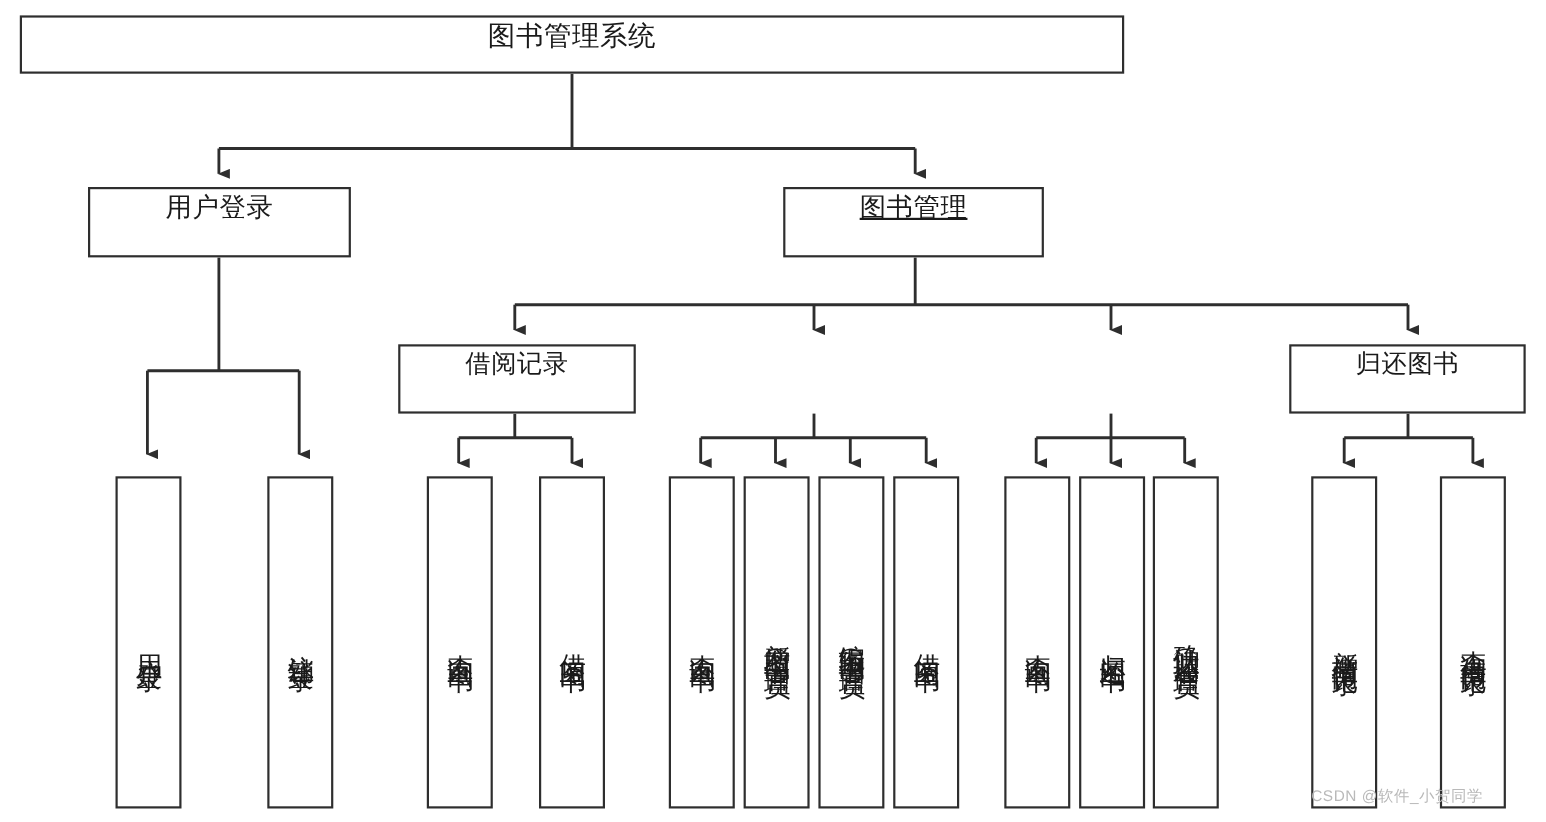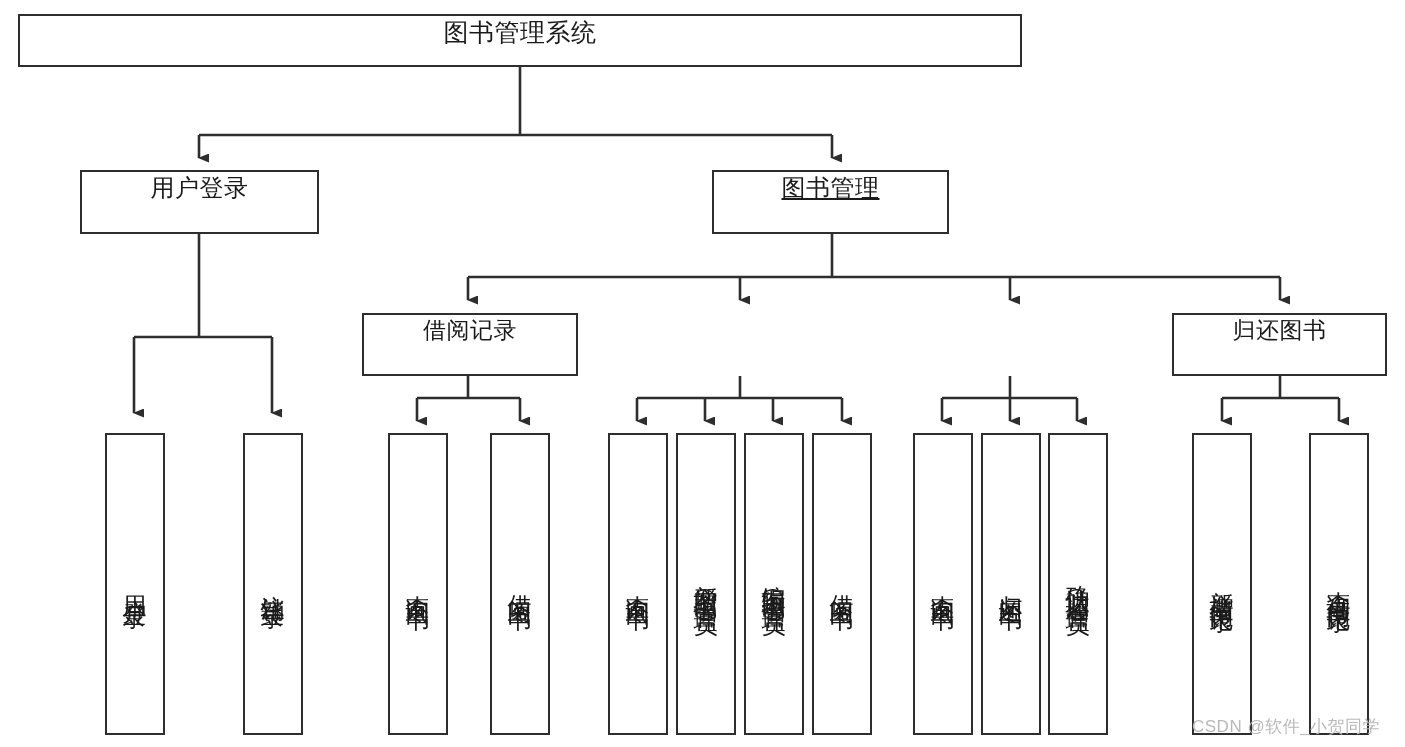--- a/index.html
+++ b/index.html
@@ -55,21 +55,21 @@
     writing-mode: vertical-rl;
     text-orientation: upright;
     font-size: 24px;
     line-height: 1.05;
     letter-spacing: 4px;
     text-align: center;
   }
   .watermark {
     position: absolute;
     font-family: "Liberation Sans", sans-serif;
-    font-size: 17px;
+    font-size: 14px;
     color: #b9b9b9;
     white-space: nowrap;
     letter-spacing: 0.5px;
     text-align: center;
   }
 </style>
 </head>
 <body>
 
 <div id="diagram-root">

